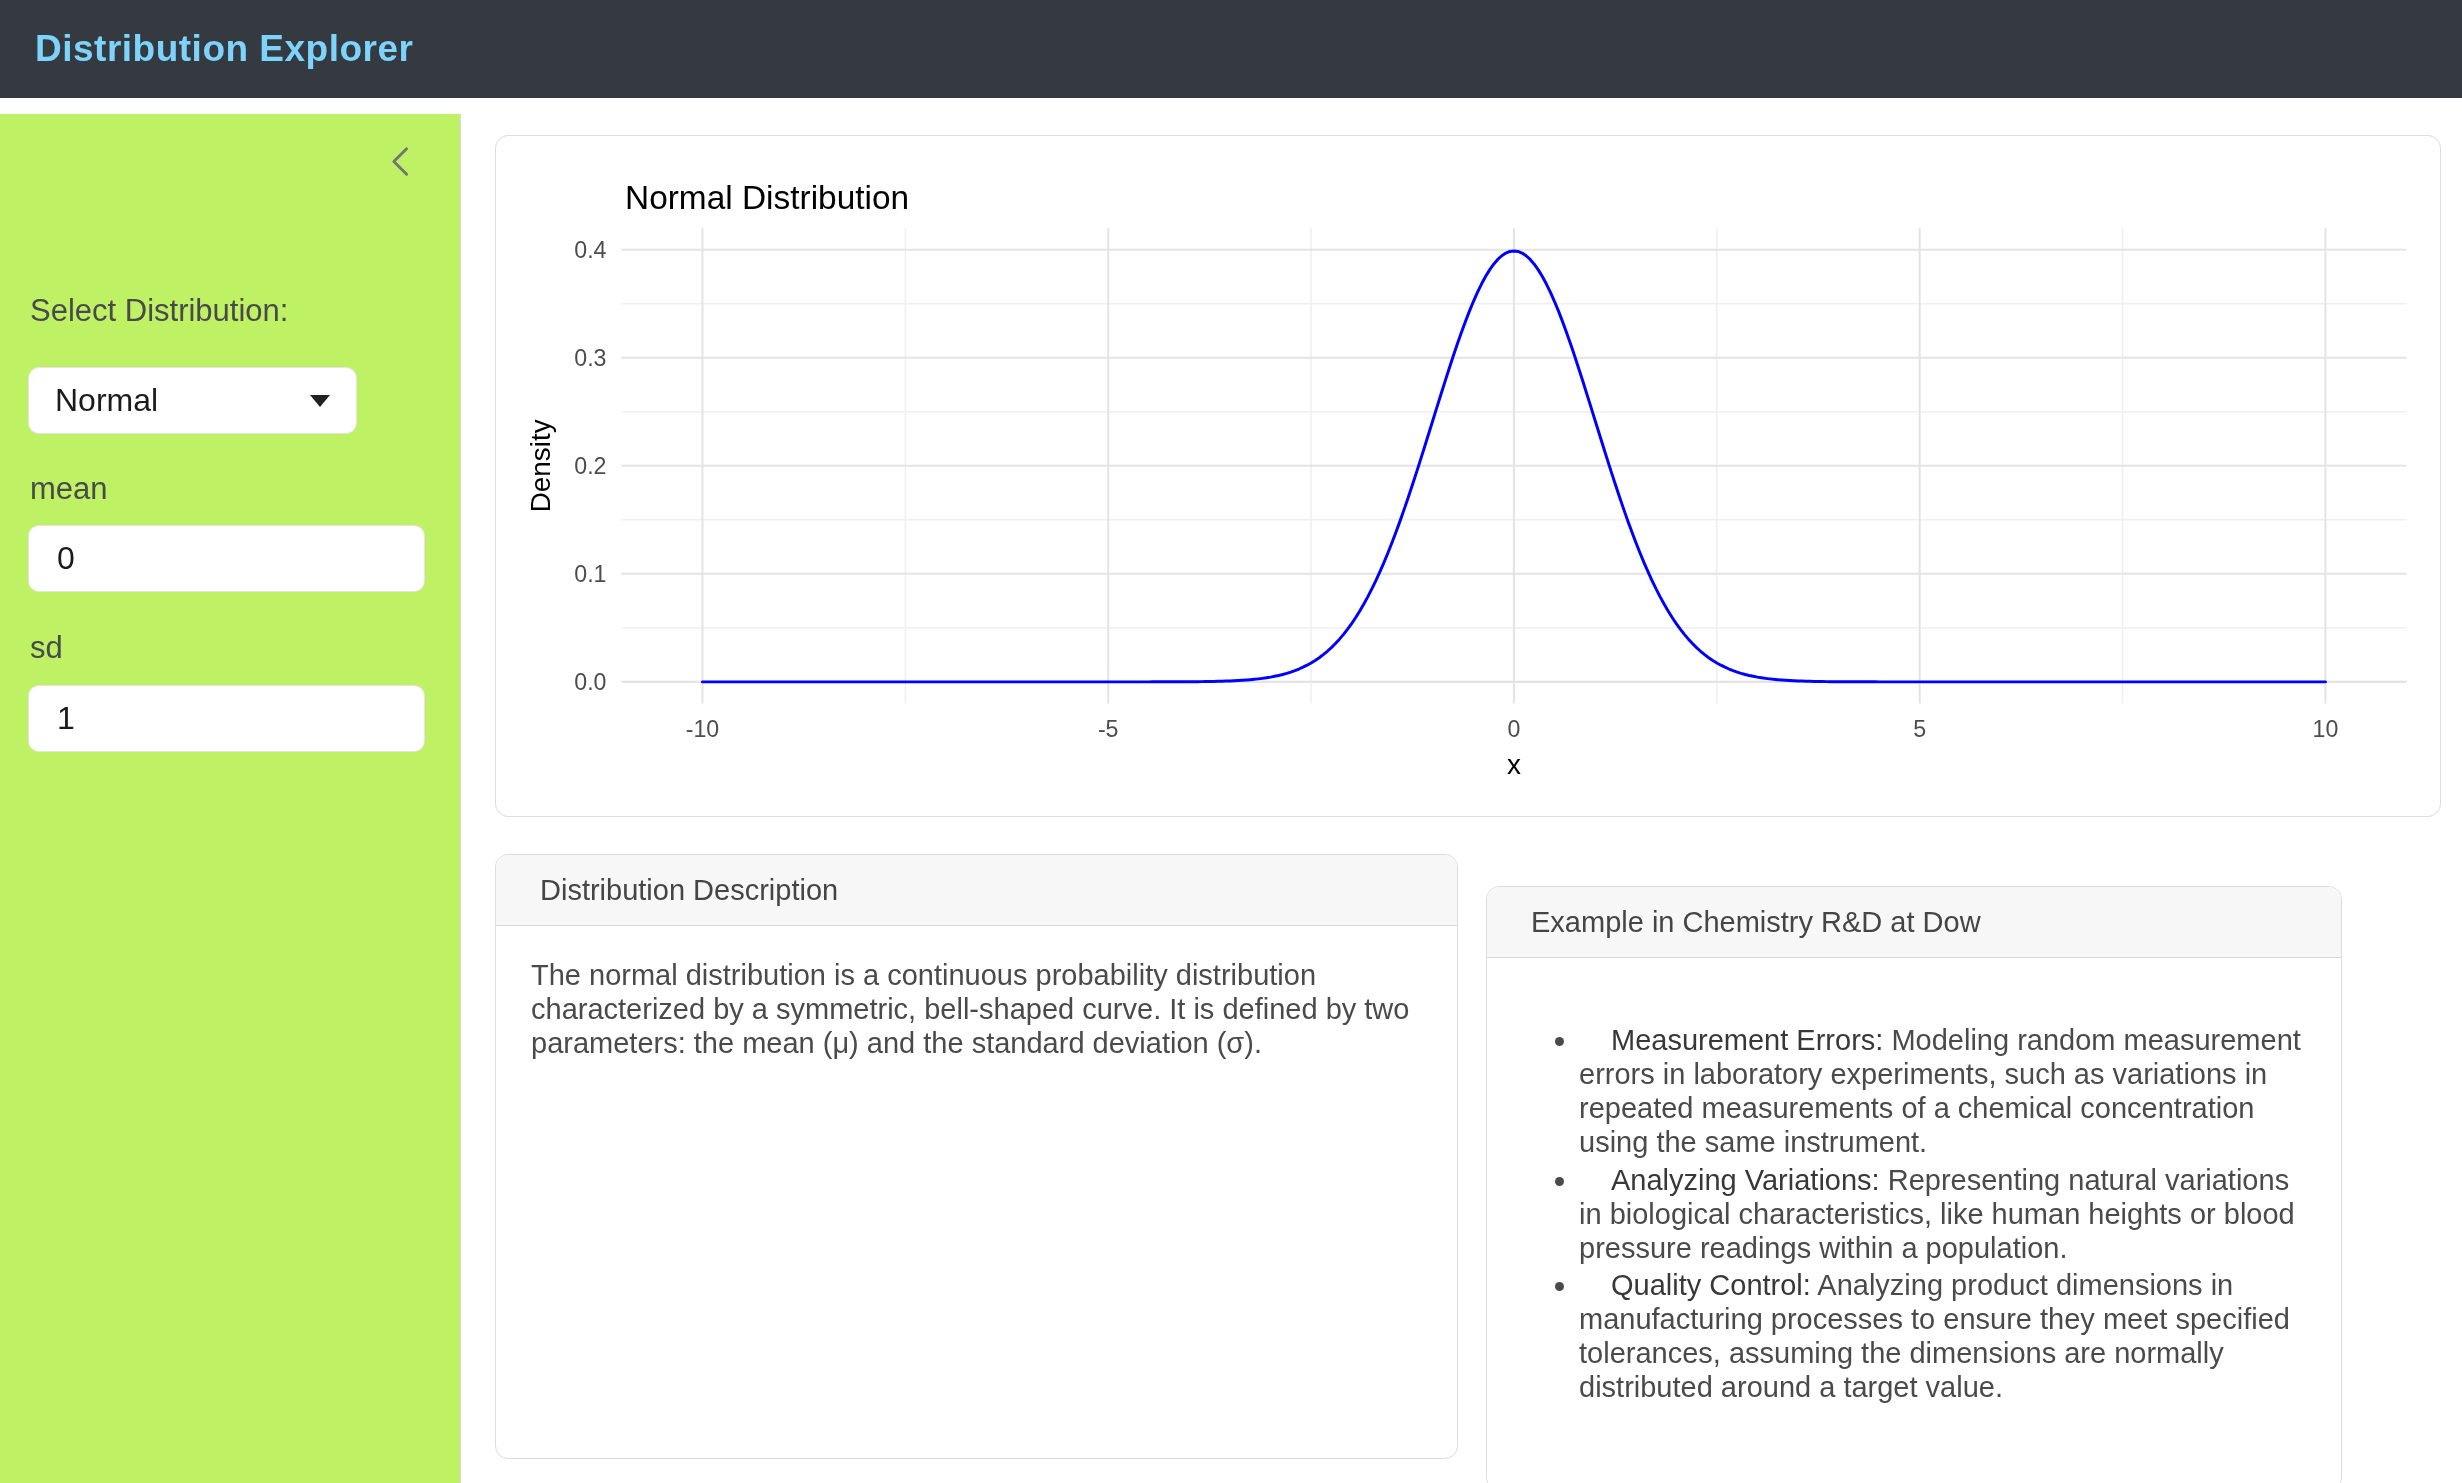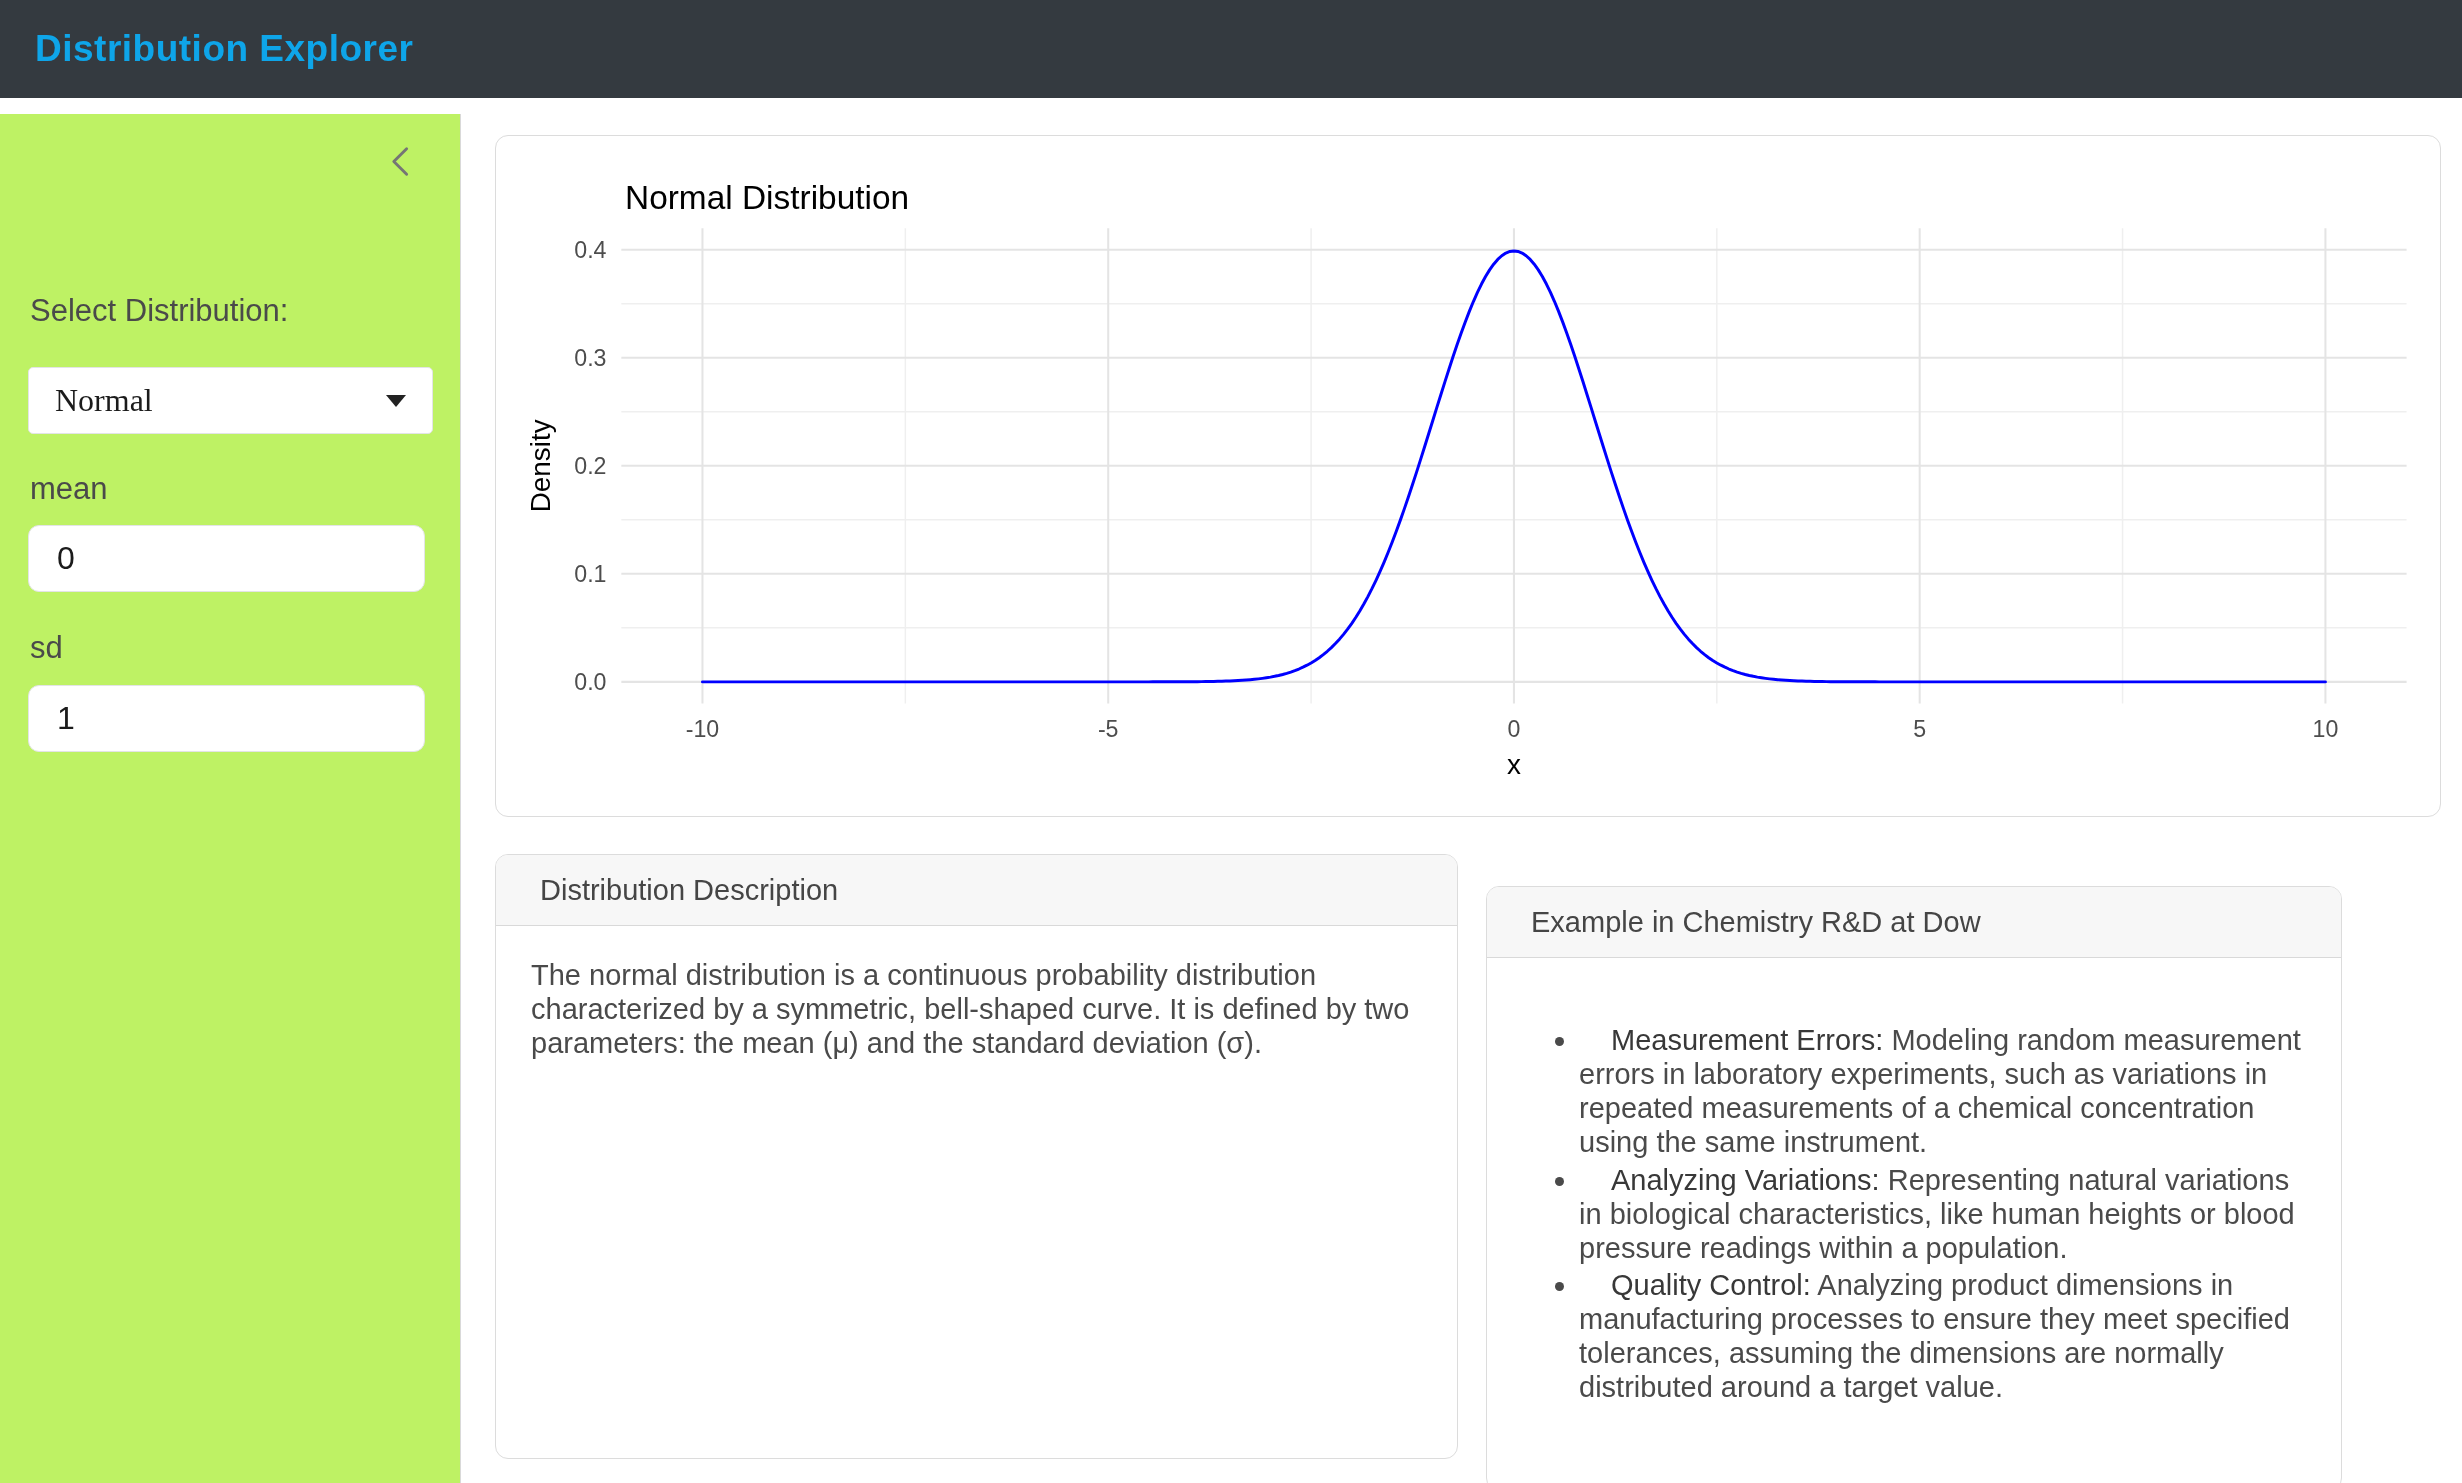--- a/index.html
+++ b/index.html
@@ -7,41 +7,41 @@
     width:2462px;height:1484px;overflow:hidden;position:relative;
     font-family:"Liberation Sans","DejaVu Sans",sans-serif;
     background:#ffffff;
   }
   
   .app-header{
     position:absolute;left:0;top:0;width:2462px;height:98px;
     background:#343a40;display:flex;align-items:center;
   }
   .app-header .title{
-    color:#0ea5e9;font-size:37px;font-weight:700;margin-left:35px;letter-spacing:0.5px;
+    color:#7dd3fc;font-size:37px;font-weight:700;margin-left:35px;letter-spacing:0.5px;
   }
   
   .sidebar{
     position:absolute;left:0;top:114px;width:461px;height:1385px;
     background:#bef264;border-right:0.9px solid #d9d9d9;box-sizing:border-box;
   }
   .collapse-btn{
     position:absolute;top:26px;right:37px;width:43px;height:43px;
     display:flex;align-items:center;justify-content:center;cursor:pointer;background:none;border:none;padding:0;
   }
   .side-label{
     position:absolute;left:30px;color:#4a4a4a;font-size:31px;
   }
   .lbl-select{top:179px;}
   .lbl-mean{top:357px;}
   .lbl-sd{top:516px;}
   .select-box{
-    position:absolute;left:28px;top:253px;width:405px;height:67px;
-    background:#ffffff;border:0.9px solid #e3e4e6;border-radius:5px;
-    display:flex;align-items:center;box-sizing:border-box;cursor:pointer;font-family:Liberation Serif, serif;
+    position:absolute;left:28px;top:253px;width:329px;height:67px;
+    background:#ffffff;border:0.9px solid #e3e4e6;border-radius:11px;
+    display:flex;align-items:center;box-sizing:border-box;cursor:pointer;
   }
   .select-box .value{font-size:32px;color:#1b1b1b;margin-left:26px;flex:1;}
   .select-box .caret{
     width:0;height:0;margin-right:26px;
     border-left:10.2px solid transparent;border-right:10.2px solid transparent;
     border-top:12px solid #222222;
   }
   .num-input{
     position:absolute;left:28px;width:397px;height:67px;
     background:#ffffff;border:0.9px solid #e3e4e6;border-radius:11px;

